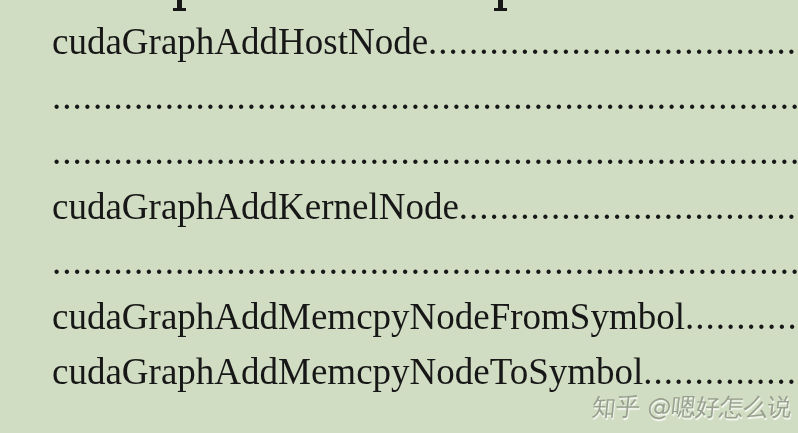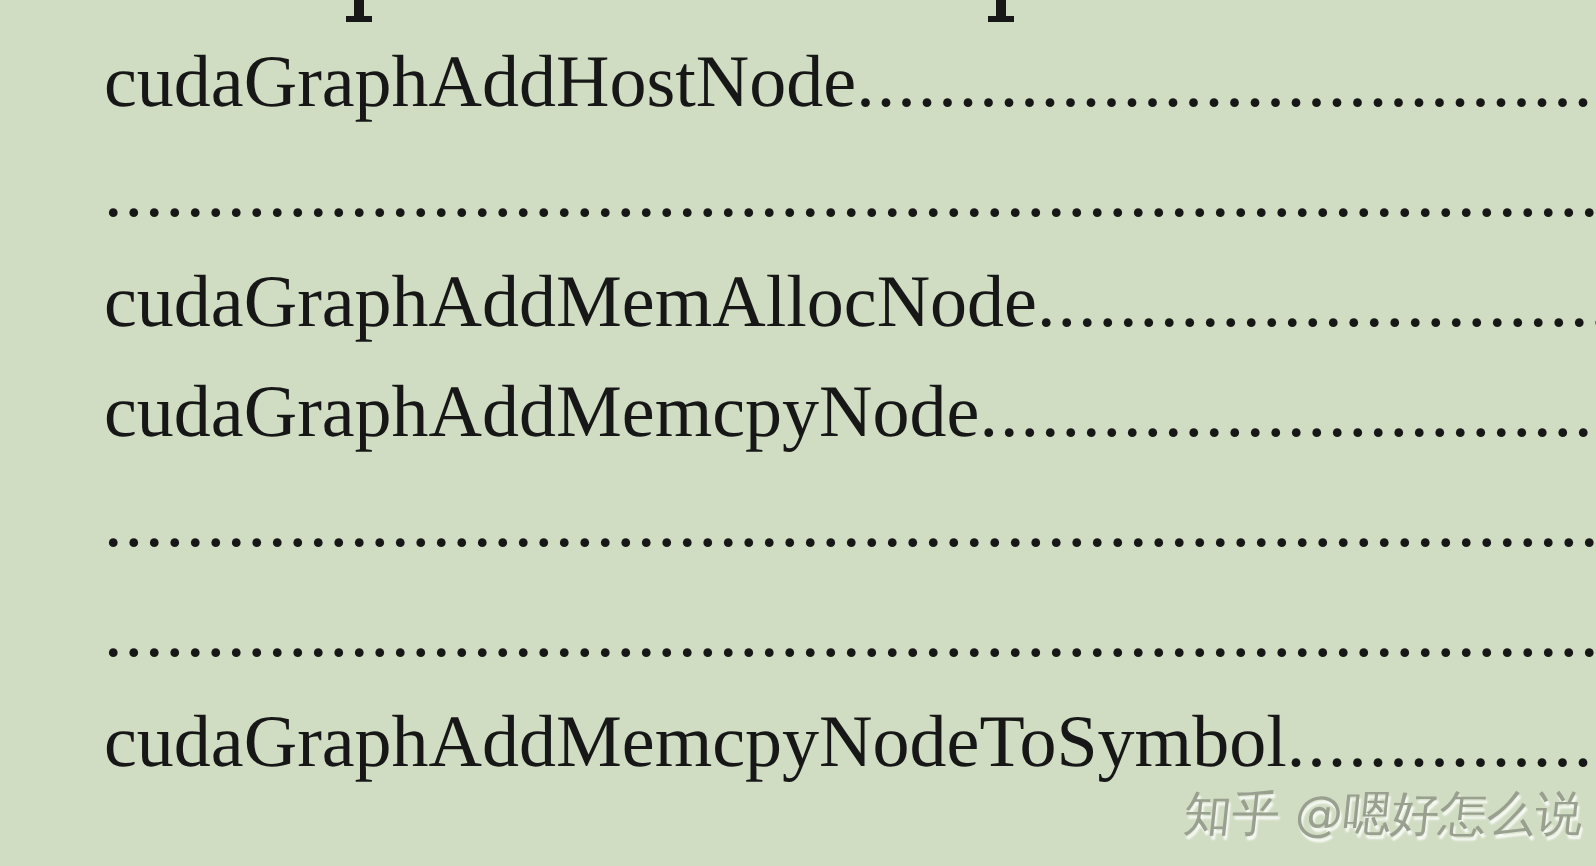--- a/index.html
+++ b/index.html
@@ -92,31 +92,31 @@
 
   <div id="toc">
       <div class="toc-row">
         <span class="toc-label">cudaGraphAddHostNode</span>
         <span class="toc-leader">............................................................................................................................................................................................................................................................................................................</span>
       </div>
       <div class="toc-row">
         <span class="toc-leader">............................................................................................................................................................................................................................................................................................................</span>
       </div>
       <div class="toc-row">
-        <span class="toc-label">cudaGraphAddMemAllocNode</span>
         <span class="toc-leader">............................................................................................................................................................................................................................................................................................................</span>
       </div>
       <div class="toc-row">
-        <span class="toc-label">cudaGraphAddMemcpyNode</span>
+        <span class="toc-label">cudaGraphAddKernelNode</span>
         <span class="toc-leader">............................................................................................................................................................................................................................................................................................................</span>
       </div>
       <div class="toc-row">
         <span class="toc-leader">............................................................................................................................................................................................................................................................................................................</span>
       </div>
       <div class="toc-row">
+        <span class="toc-label">cudaGraphAddMemcpyNodeFromSymbol</span>
         <span class="toc-leader">............................................................................................................................................................................................................................................................................................................</span>
       </div>
       <div class="toc-row">
         <span class="toc-label">cudaGraphAddMemcpyNodeToSymbol</span>
         <span class="toc-leader">............................................................................................................................................................................................................................................................................................................</span>
       </div>
     </div>
 
   <div id="watermark" style="color: rgb(153, 160, 143);">知乎 @嗯好怎么说</div>
 

